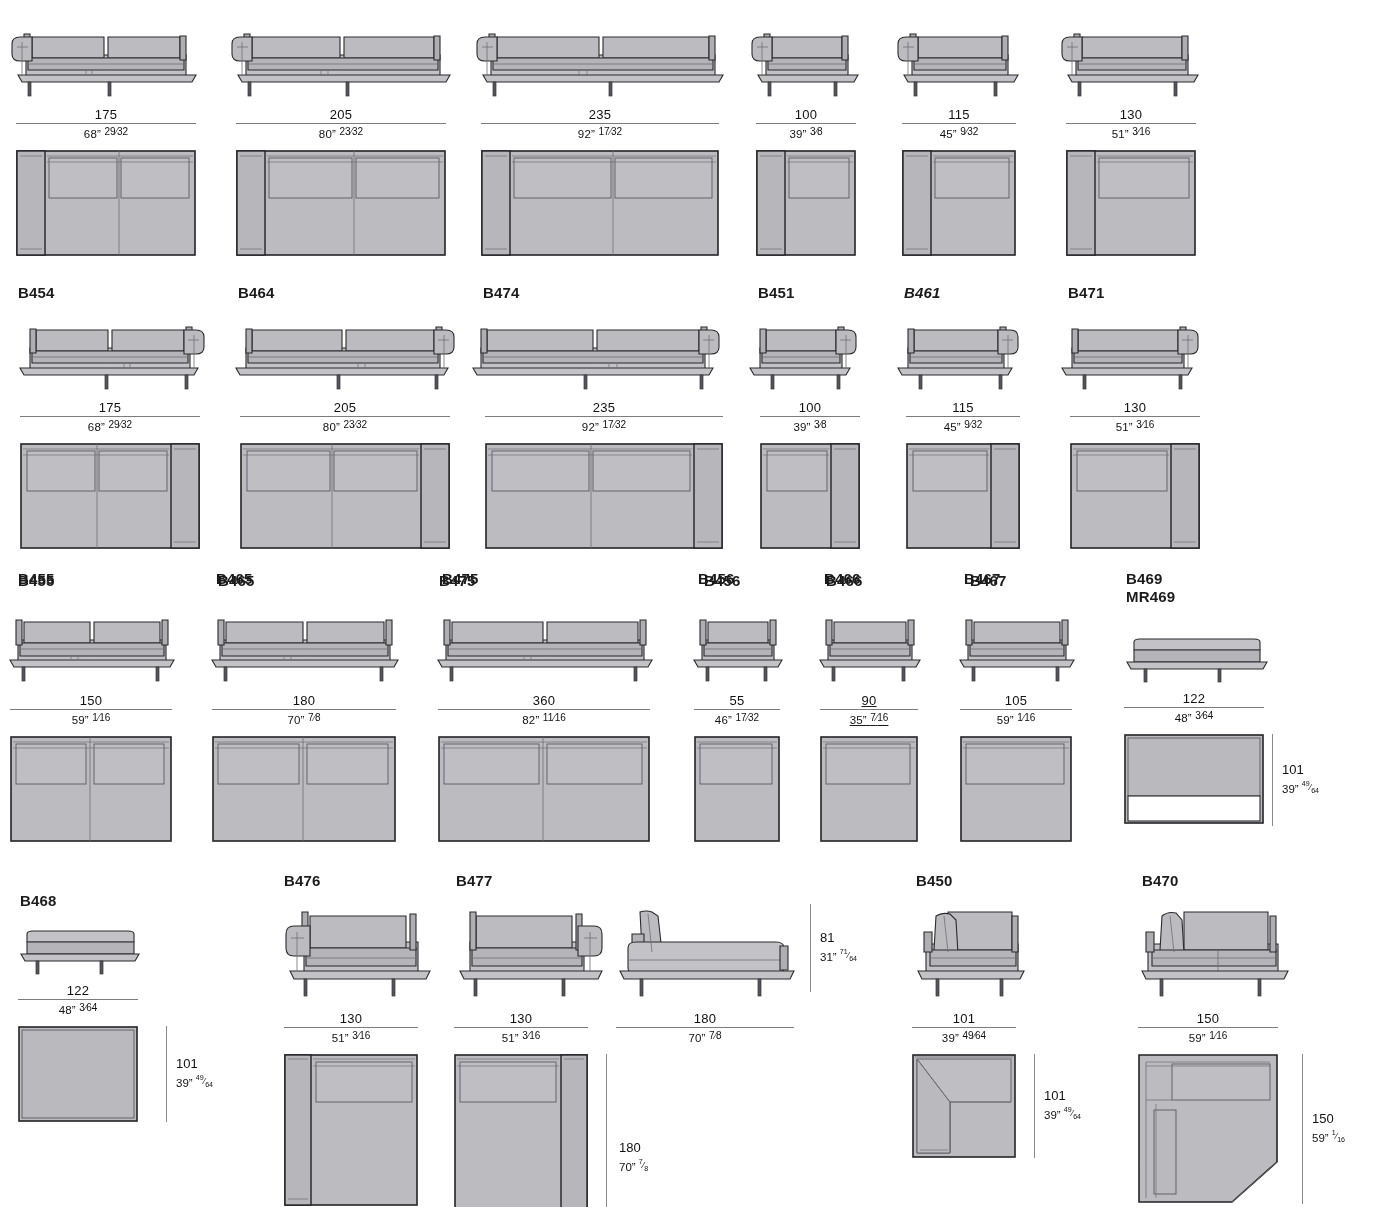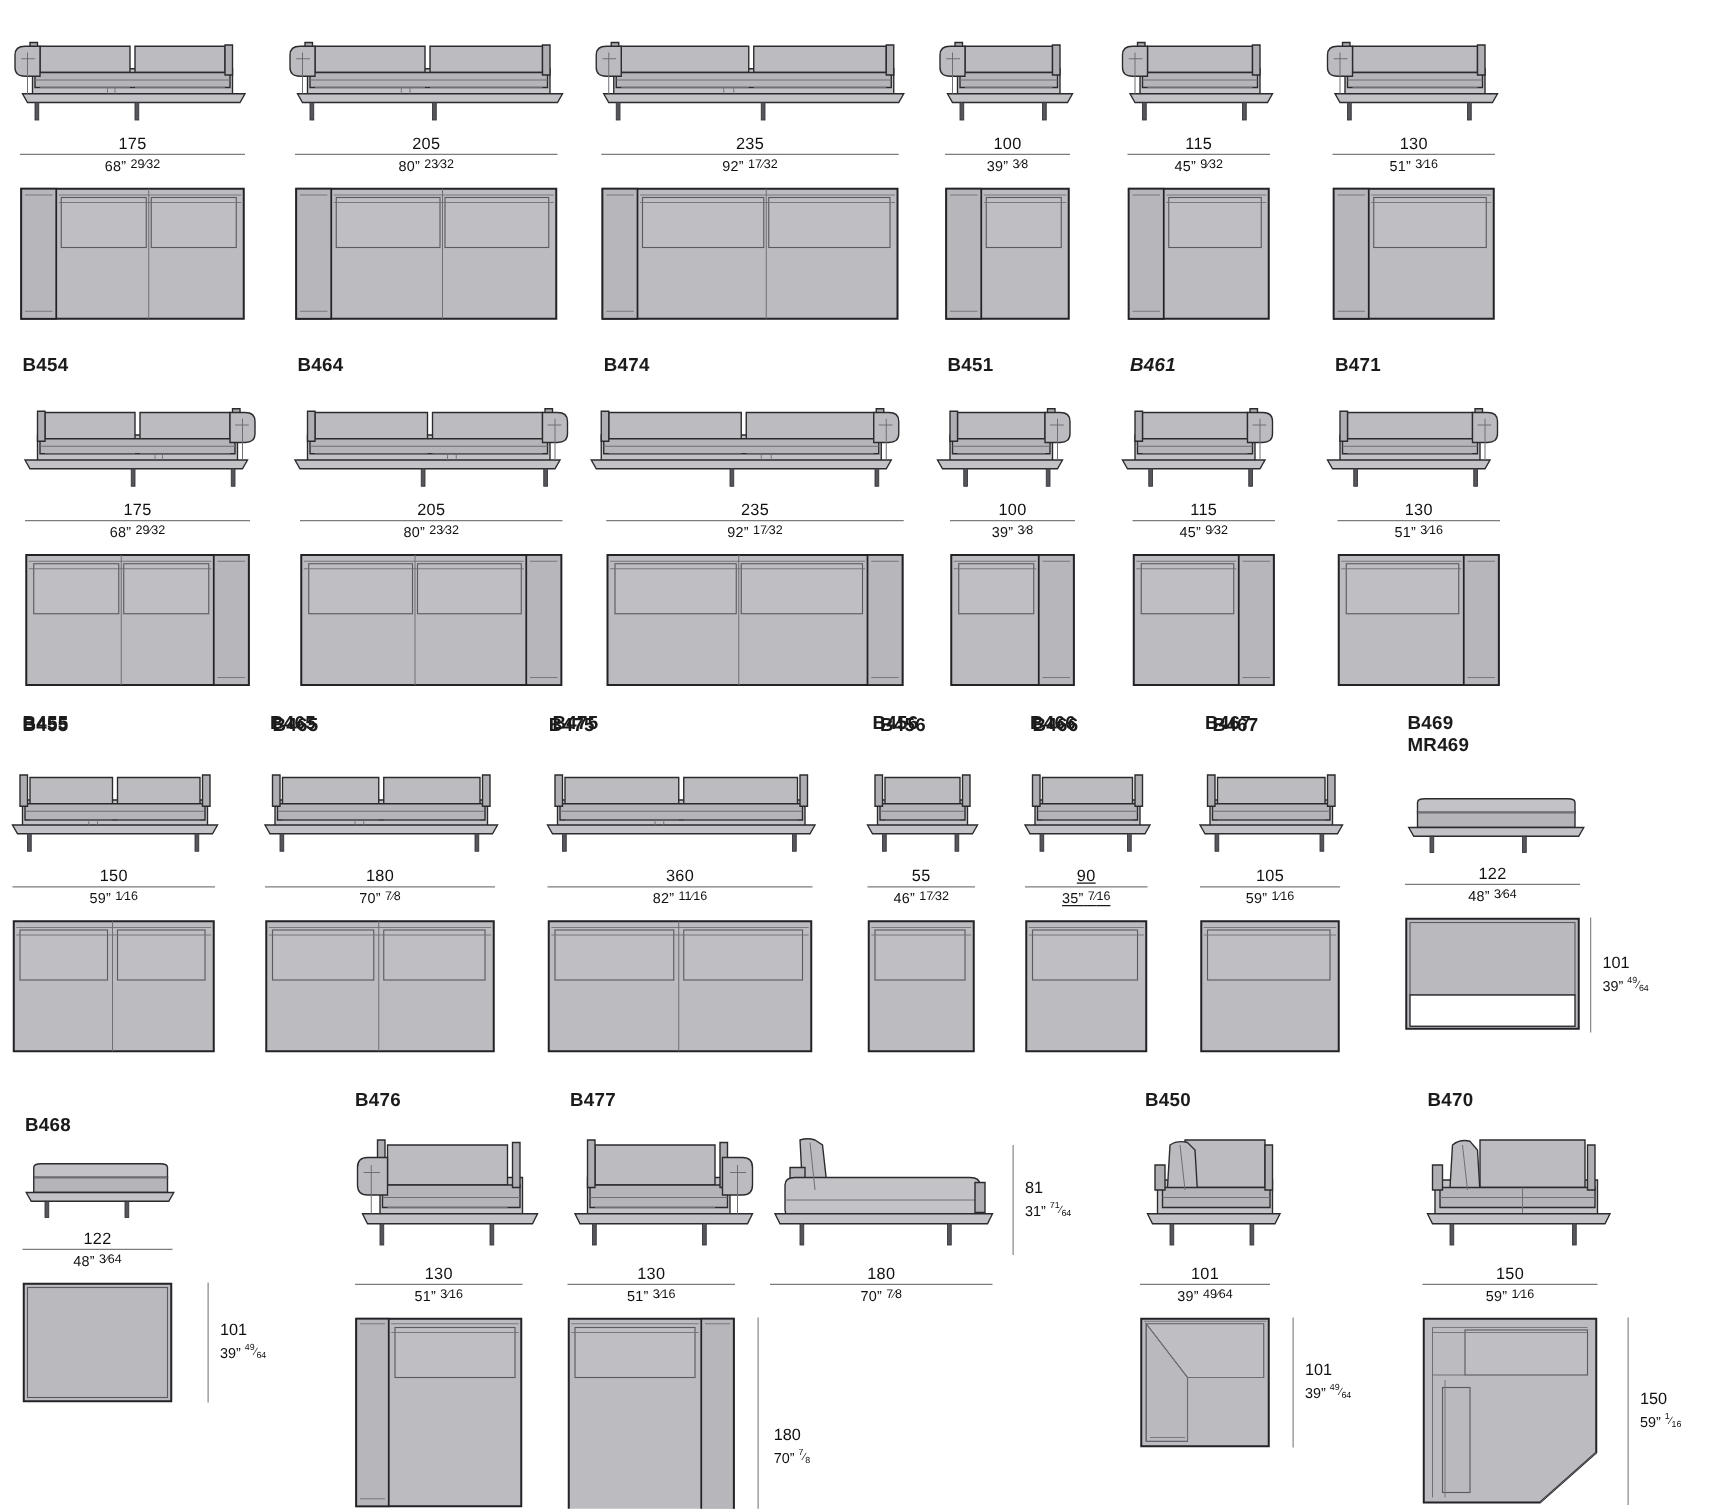--- a/index.html
+++ b/index.html
@@ -856,21 +856,21 @@
       <rect class="leg" x="22" y="81" width="3" height="17"></rect>
       <rect class="leg" x="140" y="81" width="3" height="17"></rect>
       <path class="ln-thin" d="M30 16 L34 54"></path>
     </svg>
   </div>
   <div class="dim" style="position:absolute;left:2px;top:112px;width:178px;">
     <div class="dnum">180</div>
     <div class="drule"></div>
     <div class="dimp"><span>70”</span> <span class="fr"><sup>7</sup>⁄<sub>8</sub></span></div>
   </div>
-  <div class="vdim" style="position:absolute;left:196px;top:16px;height:88px;">
+  <div class="vdim" style="position:absolute;left:196px;top:4px;height:88px;">
     <div class="vrule" style="height:88px;"></div>
     <div class="vtxt">
       <div class="dnum">81</div>
       <div class="dimp"><span>31”</span> <span class="fr"><sup>71</sup>⁄<sub>64</sub></span></div>
     </div>
   </div>
 </div>
 
 <div class="vdim" style="left:606px;top:1054px;height:168px;">
   <div class="vrule" style="height:168px;"></div>

